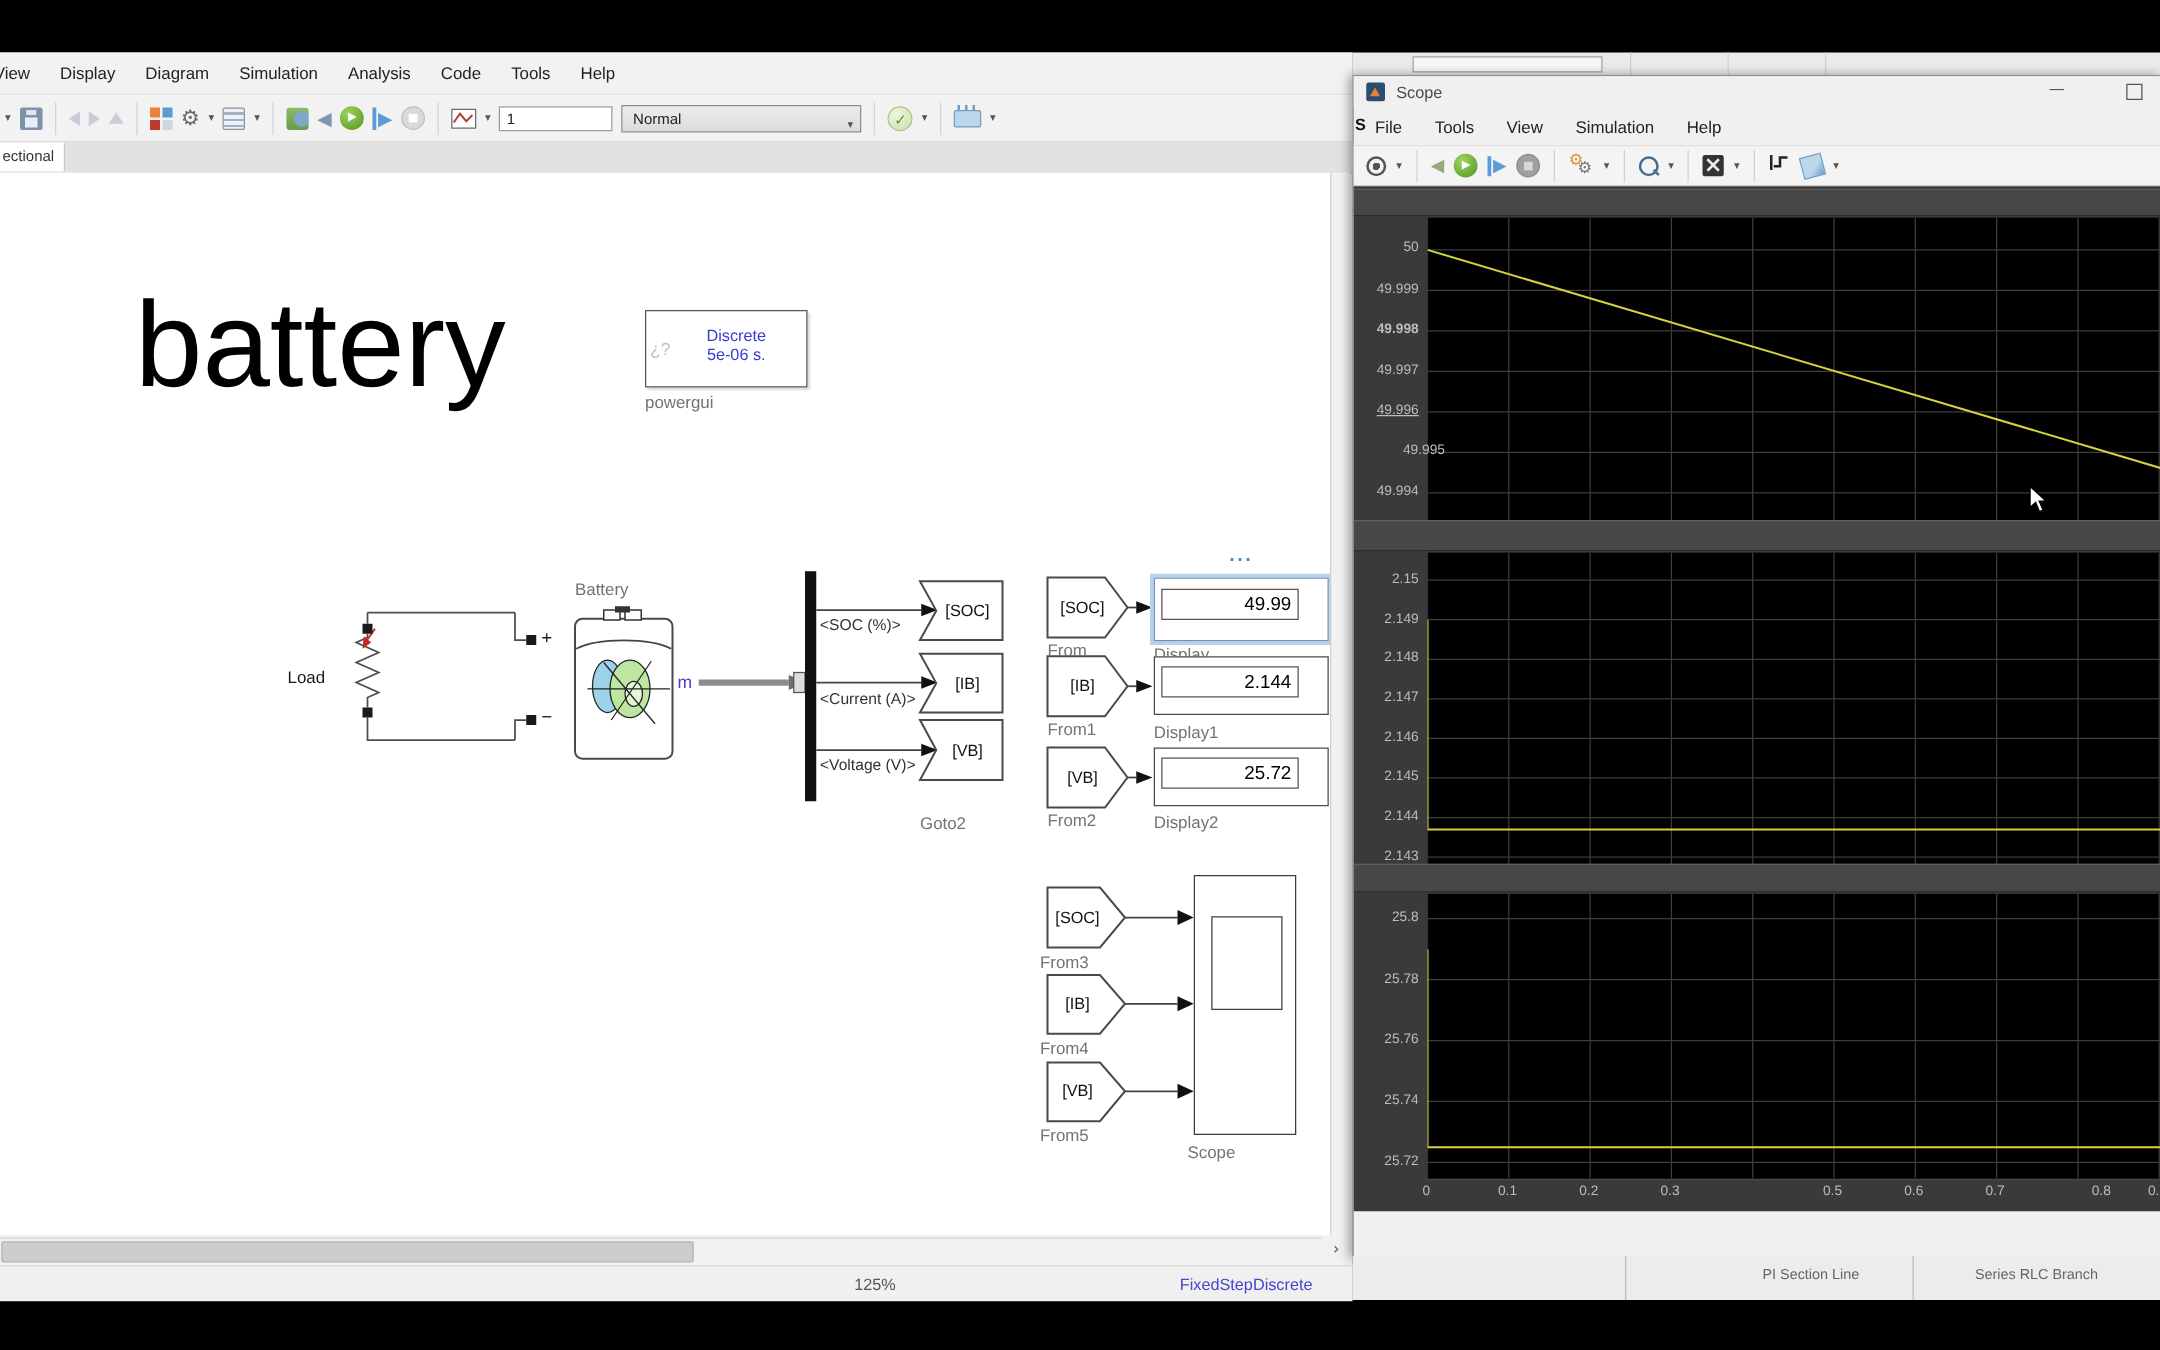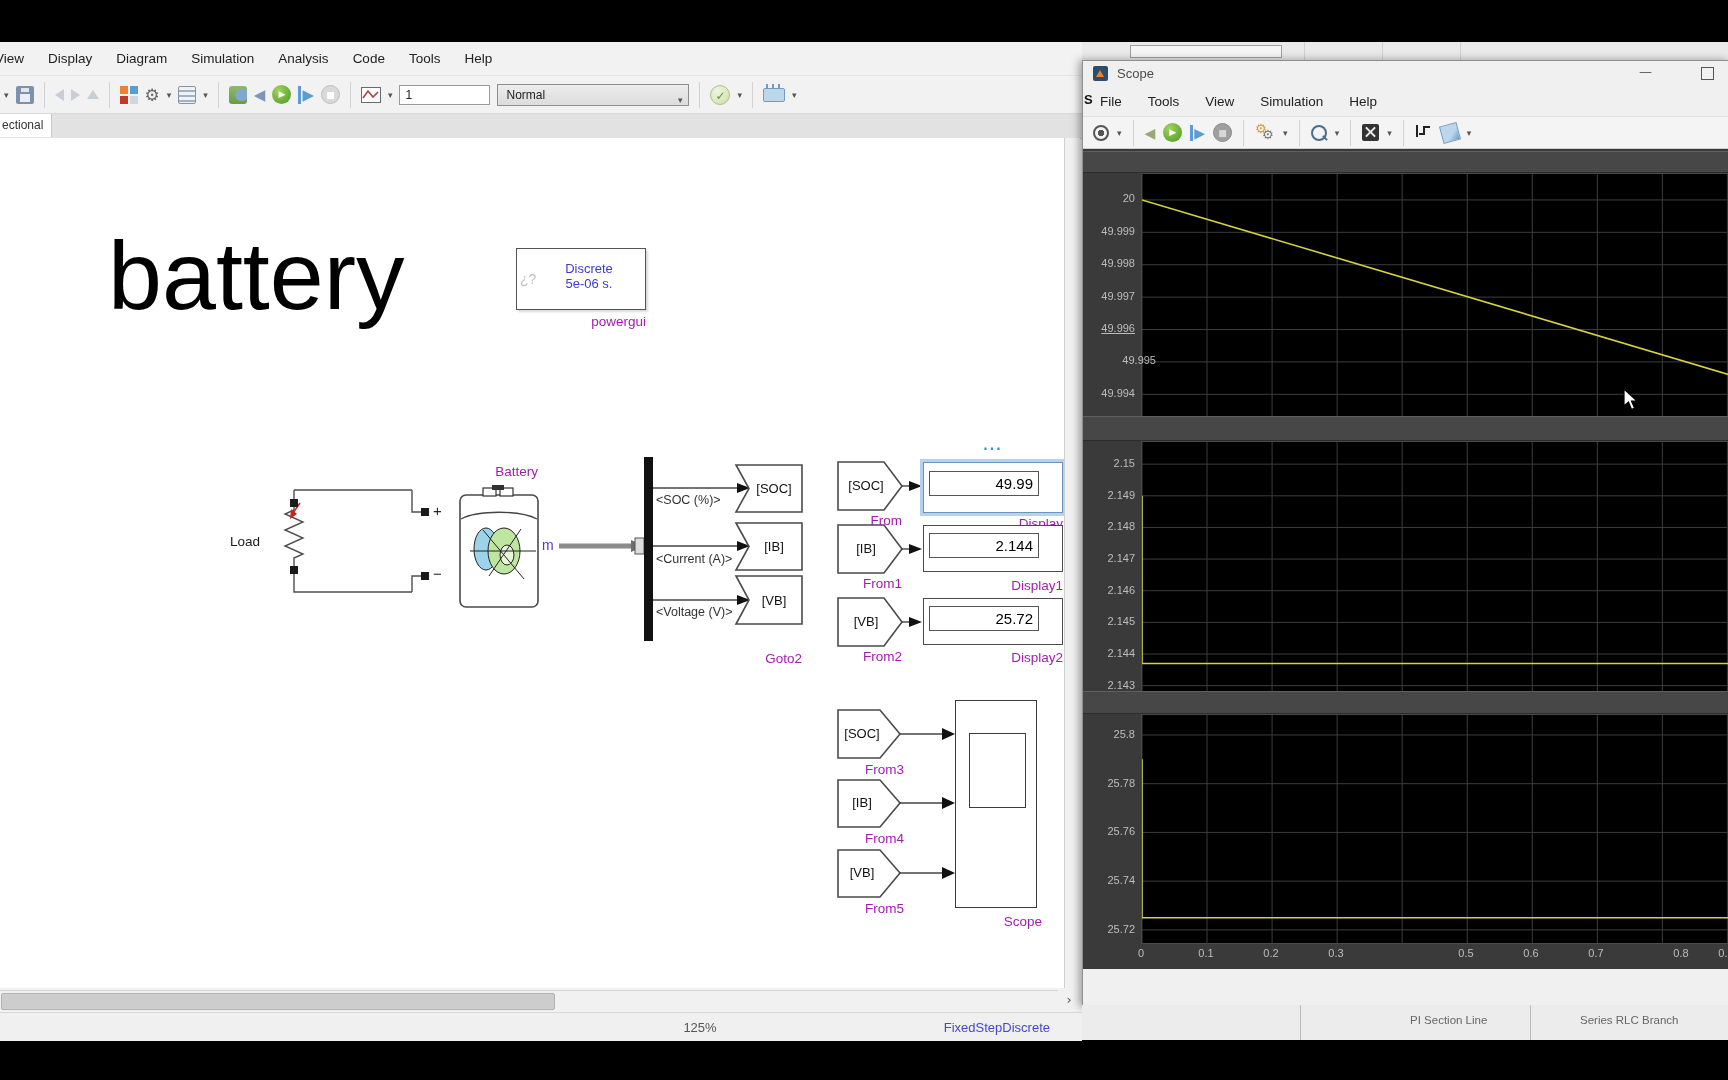--- a/index.html
+++ b/index.html
@@ -14,21 +14,21 @@
   .sl-menubar .mi{cursor:default;}
   .sl-toolbar{left:0;top:33px;width:100%;height:39px;background:#f2f2f2;
               border-top:1px solid #e4e4e4;border-bottom:1px solid #d8d8d8;
               display:flex;align-items:center;gap:7px;padding-left:4px;box-sizing:border-box;}
   .tsep{width:1px;height:26px;background:#d2d2d2;margin:0 3px;}
   .caret{font-size:9px;color:#555;}
   .sl-tabbar{left:0;top:72px;width:100%;height:24px;background:#e2e2e2;border-bottom:1px solid #c9c9c9;}
   .sl-tab{position:absolute;left:0;top:0;width:52px;height:23px;background:#fff;
           border-right:1px solid #c9c9c9;font-size:12px;color:#333;line-height:23px;padding-left:2px;box-sizing:border-box;}
   .sl-canvas{left:0;top:96px;width:1064px;height:850px;background:#fff;overflow:hidden;}
-  .blk-label{font-size:13.5px;color:#a21caf;text-align:right;}
+  .blk-label{font-size:13.5px;color:#737373;text-align:left;}
   .sig-label{font-size:12.5px;color:#333;}
   .tag-text{font-size:13px;color:#111;text-align:center;}
   .display-blk{background:#fff;border:1.6px solid #4a4a4a;box-sizing:border-box;text-decoration:underline;}
   .display-sel{border-color:#6b93bb;box-shadow:0 0 0 3px #b6d2ec;}
   .display-val{position:absolute;left:5px;width:110px;height:25px;border:1.3px solid #555;
                box-sizing:border-box;text-align:right;font-size:15px;color:#000;
                line-height:23px;padding-right:5px;}
   .vscroll{left:1064px;top:96px;width:16px;height:850px;background:#f1f1f1;border-left:1px solid #d0d0d0;box-sizing:border-box;}
   .hscroll{left:0;top:948px;width:1058px;height:20px;background:#f1f1f1;border-top:1px solid #d5d5d5;}
   .hthumb{position:absolute;left:1px;top:2px;width:552px;height:15px;background:#cdcdcd;border:1px solid #b2b2b2;border-radius:2px;}
@@ -403,23 +403,23 @@
             <line x1="520.353982300885" y1="0" x2="520.353982300885" y2="228" stroke="#3d3d3d"></line>
             <line x1="585.3982300884956" y1="0" x2="585.3982300884956" y2="228" stroke="#3d3d3d"></line>
             <line x1="0" y1="19.974358974355997" x2="588" y2="19.974358974355997" stroke="#3d3d3d"></line>
             <line x1="0" y1="68.69230769230442" x2="588" y2="68.69230769230442" stroke="#3d3d3d"></line>
             <line x1="0" y1="117.41025641025283" x2="588" y2="117.41025641025283" stroke="#3d3d3d"></line>
             <line x1="0" y1="166.12820512820994" x2="588" y2="166.12820512820994" stroke="#3d3d3d"></line>
             <line x1="0" y1="214.84615384615836" x2="588" y2="214.84615384615836" stroke="#3d3d3d"></line>
             <polyline points="0.0,44.3 0.0,202.7 588.0,202.7" fill="none" stroke="#d4d23e" stroke-width="1.6"></polyline>
           </svg></div>
 
-      <span class="ytick" style="top:43px;">20</span>
+      <span class="ytick" style="top:43px;">50</span>
       <span class="ytick" style="top:76px;">49.999</span>
-      <span class="ytick" style="top:108px;">49.998</span>
+      <span class="ytick" style="top:108px;font-weight:bold;">49.998</span>
       <span class="ytick" style="top:141px;">49.997</span>
       <span class="ytick" style="top:173px;text-decoration:underline;">49.996</span>
       <span class="ytick" style="top:205px;padding-left:21px;">49.995</span>
       <span class="ytick" style="top:238px;">49.994</span>
 
       <span class="ytick" style="top:308px;">2.15</span>
       <span class="ytick" style="top:340px;">2.149</span>
       <span class="ytick" style="top:371px;">2.148</span>
       <span class="ytick" style="top:403px;">2.147</span>
       <span class="ytick" style="top:435px;">2.146</span>

